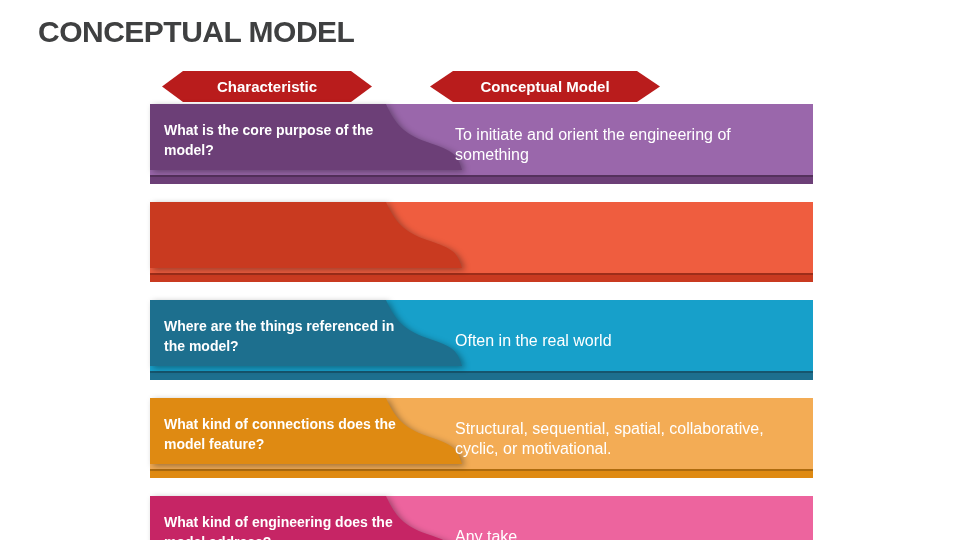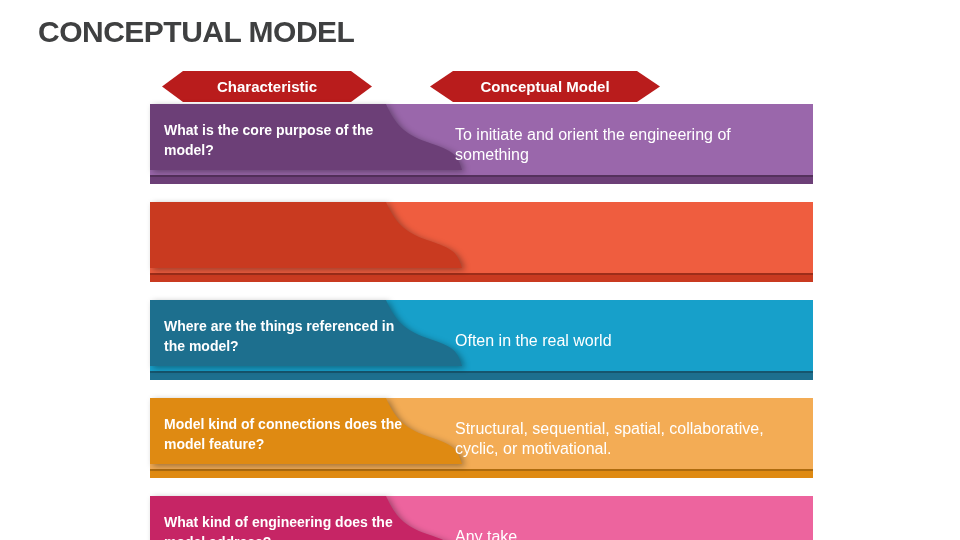--- a/index.html
+++ b/index.html
@@ -118,21 +118,21 @@
     <div class="q">Where are the things referenced in the model?</div>
     <div class="a">Often in the real world</div>
   </div>
 
 
   <div class="row" style="--dark: #DF8A12; --light: #F3AC55;">
     <div class="strip"></div>
     <svg class="wave" viewBox="0 0 470 66" preserveAspectRatio="none" aria-hidden="true">
       <path d="M0,0 H236 C245,20 254,30 277,38 C300,46 307,48 312,66 L0,66 Z" fill="currentColor"></path>
     </svg>
-    <div class="q">Model kind of connections does the model feature?</div>
+    <div class="q">What kind of connections does the model feature?</div>
     <div class="a">Structural, sequential, spatial, collaborative, cyclic, or motivational.</div>
   </div>
 
   <div class="row" style="--dark: #C62565; --light: #ED649E;">
     <div class="strip"></div>
     <svg class="wave" viewBox="0 0 470 66" preserveAspectRatio="none" aria-hidden="true">
       <path d="M0,0 H236 C245,20 254,30 277,38 C300,46 307,48 312,66 L0,66 Z" fill="currentColor"></path>
     </svg>
     <div class="q">What kind of engineering does the model address?</div>
     <div class="a">Any take</div>

